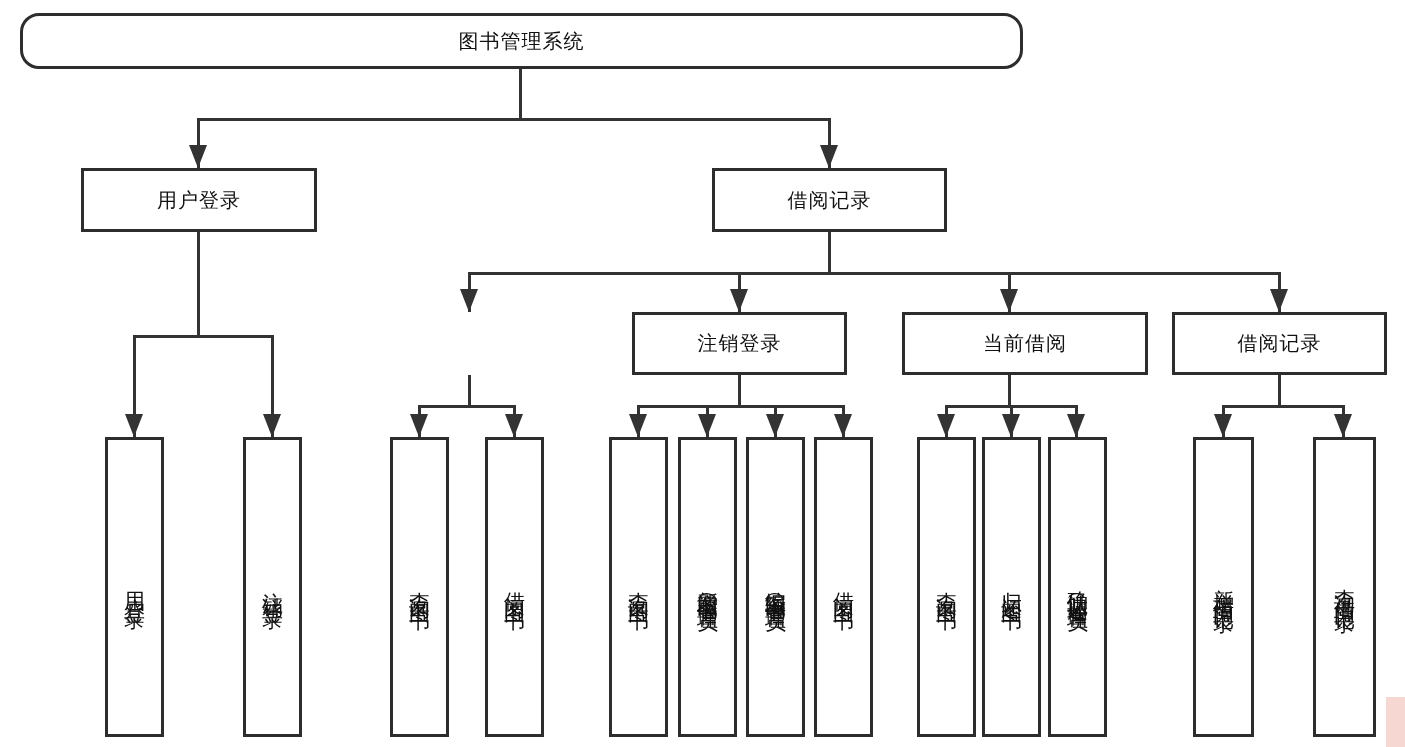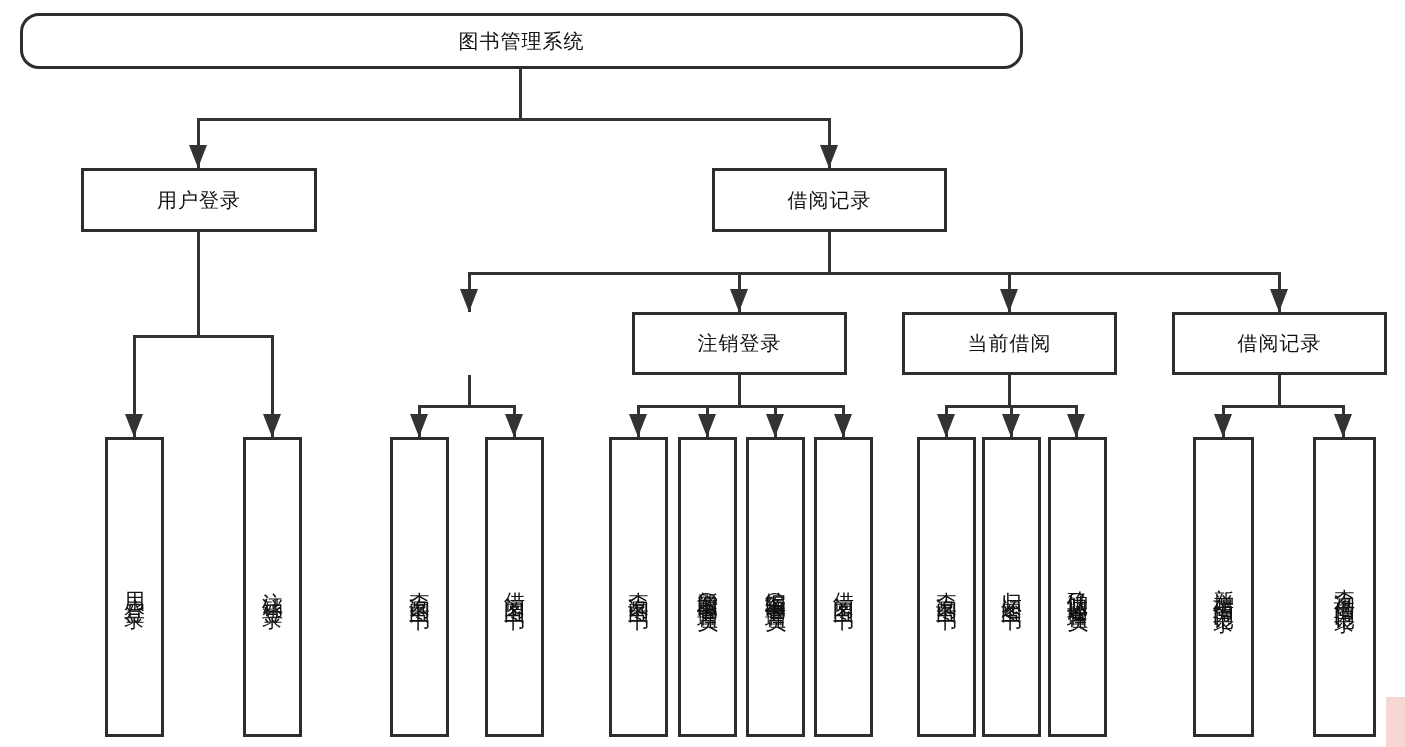--- a/index.html
+++ b/index.html
@@ -43,21 +43,21 @@
   <div class="box" style="left:81px;top:168px;width:236px;height:64px;">
     <span>用户登录</span>
   </div>
   <div class="box" style="left:712px;top:168px;width:235px;height:64px;">
     <span>借阅记录</span>
   </div>
 
   <div class="box" style="left:632px;top:312px;width:215px;height:63px;">
     <span>注销登录</span>
   </div>
-  <div class="box" style="left:902px;top:312px;width:215px;height:63px;">
+  <div class="box" style="left:902px;top:312px;width:246px;height:63px;">
     <span>当前借阅</span>
   </div>
   <div class="box" style="left:1172px;top:312px;width:215px;height:63px;text-align:center;">
     <span>借阅记录</span>
   </div>
 
   <div class="vbox" style="left:105px;top:437px;width:59px;height:300px;">
     <span>用户登录</span>
   </div>
   <div class="vbox" style="left:243px;top:437px;width:59px;height:300px;">

